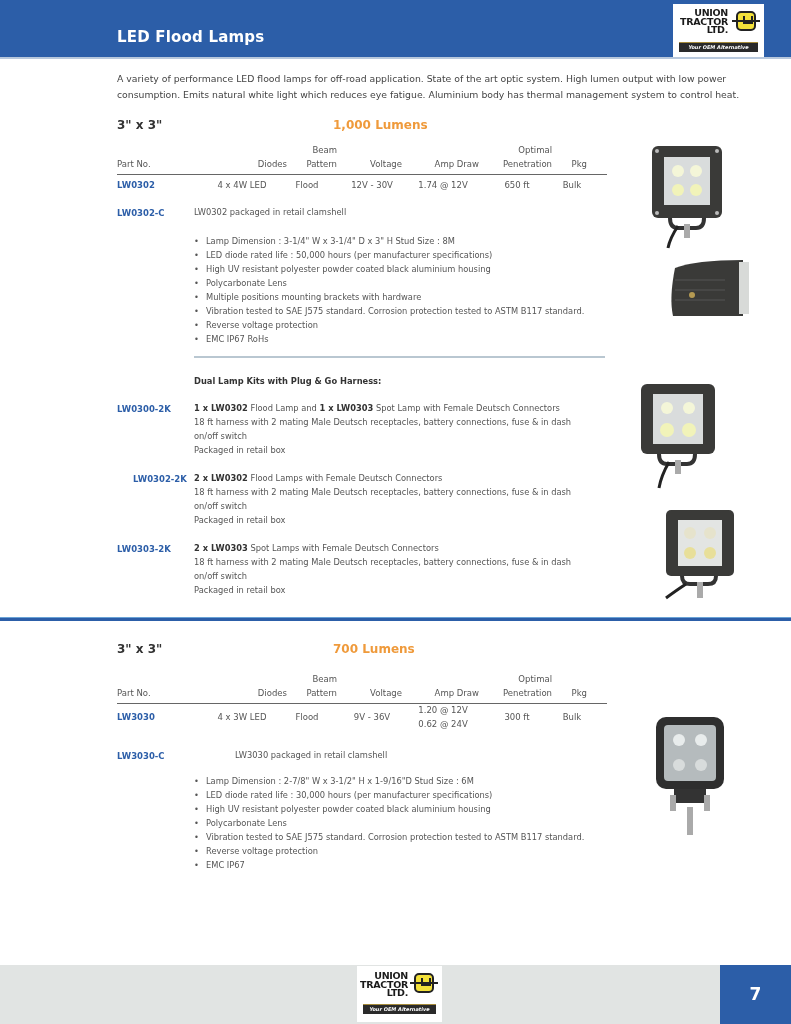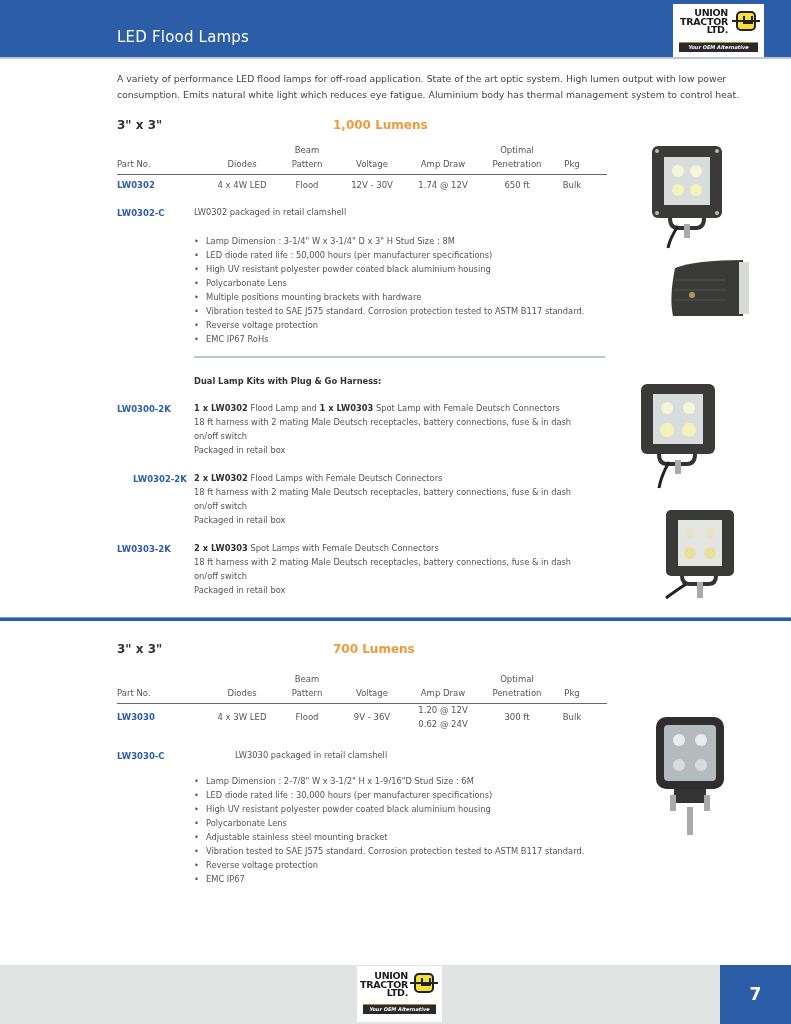--- a/index.html
+++ b/index.html
@@ -1,31 +1,31 @@
 <!DOCTYPE html>
 <html><head>
 <meta charset="utf-8">
 <style>
   html, body { margin:0; padding:0; }
   body { width:791px; height:1024px; position:relative; background:#fff; font-family:"DejaVu Sans", sans-serif; color:#444; overflow:hidden; }
   .header { position:absolute; left:0; top:0; width:791px; height:57px; background:#2c5ea8; border-bottom:2px solid #b8c8dc; }
-  .header-title { position:absolute; left:117px; top:28px; color:#fff; font-weight:normal; font-size:15px; letter-spacing:0.2px; }
+  .header-title { position:absolute; left:117px; top:28px; color:#fff; font-weight:bold; font-size:15px; letter-spacing:0.2px; }
   .logo { position:absolute; background:#fff; }
   .logo-top { left:673px; top:4px; width:91px; height:53px; }
   .logo-bottom { left:357px; top:966px; width:85px; height:56px; }
   .logo .lt { position:absolute; right:36px; top:5px; text-align:right; font-weight:bold; font-size:9.5px; line-height:8.6px; color:#1a1a1a; letter-spacing:-0.3px; }
   .logo .sq { position:absolute; right:8px; top:7px; width:20px; height:20px; background:#f3e13a; border:2px solid #222; border-radius:5px; box-sizing:border-box; }
   .logo .sq:before { content:""; position:absolute; left:-6px; top:7px; width:28px; height:2px; background:#222; }
   .logo .sq:after { content:""; position:absolute; left:5px; top:3px; width:6px; height:6px; border:2px solid #222; border-top:none; }
   .logo .tag { position:absolute; left:6px; right:6px; bottom:5px; height:9px; background:#2a2a2a; border-top:1px solid #a58a3b; color:#fff; font-size:5px; font-style:italic; font-weight:bold; text-align:center; line-height:9px; }
   .intro { position:absolute; left:117px; top:71px; width:630px; font-size:9.3px; line-height:15.5px; color:#444; }
   .size-title { position:absolute; left:117px; font-weight:bold; font-size:12px; color:#333; }
   .lumens { position:absolute; left:333px; font-weight:bold; font-size:12px; color:#ef9a3b; }
   .spec-table { position:absolute; left:117px; width:490px; font-size:8.5px; color:#555; }
-  .th { position:absolute; text-align:center; line-height:14px; }
+  .th { position:absolute; text-align:right; line-height:14px; }
   .rule { position:absolute; left:0; width:490px; height:1px; background:#666; }
   .td { position:absolute; text-align:center; line-height:14px; }
   .part { color:#2c5ea8; font-weight:bold; font-size:8.5px; position:absolute; left:117px; }
   .desc { position:absolute; left:194px; font-size:8.3px; color:#555; line-height:14px; }
   .bullets { position:absolute; left:194px; font-size:8.3px; color:#555; line-height:14px; margin:0; padding:0; list-style:none; }
   .bullets li:before { content:"•"; display:inline-block; width:12px; }
   .light-rule { position:absolute; left:194px; width:411px; height:2px; background:#b9c7d1; }
   .blue-rule { position:absolute; left:0; width:791px; height:3px; background:#2c5ea8; border-top:1px solid #6aa3d6; }
   .kit-title { position:absolute; left:194px; font-weight:bold; font-size:8.3px; color:#333; }
   .footer { position:absolute; left:0; top:965px; width:791px; height:59px; background:#e1e4e3; }
@@ -138,21 +138,20 @@
 </div>
 
 <div class="part" style="top:751px;">LW3030-C</div>
 <div class="desc" style="top:748px;padding-left:41px;">LW3030 packaged in retail clamshell</div>
 
 <ul class="bullets" style="top:774px;">
   <li>Lamp Dimension : 2-7/8" W x 3-1/2" H x 1-9/16"D     Stud Size : 6M</li>
   <li>LED diode rated life : 30,000 hours (per manufacturer specifications)</li>
   <li>High UV resistant polyester powder coated black aluminium housing</li>
   <li>Polycarbonate Lens</li>
-  <li>Adjustable stainless steel mounting bracket</li>
   <li>Vibration tested to SAE J575 standard.   Corrosion protection tested to ASTM B117 standard.</li>
   <li>Reverse voltage protection</li>
   <li>EMC     IP67</li>
 </ul>
 
 <svg class="lamp" style="left:648px;top:142px;" width="78" height="110">
   <rect x="4" y="4" width="70" height="72" rx="6" fill="#3a3a38"></rect>
   <rect x="16" y="15" width="46" height="48" fill="#d9dcdc"></rect>
   <circle cx="30" cy="29" r="6" fill="#f4f6d8"></circle>
     <circle cx="48" cy="29" r="6" fill="#f4f6d8"></circle>

